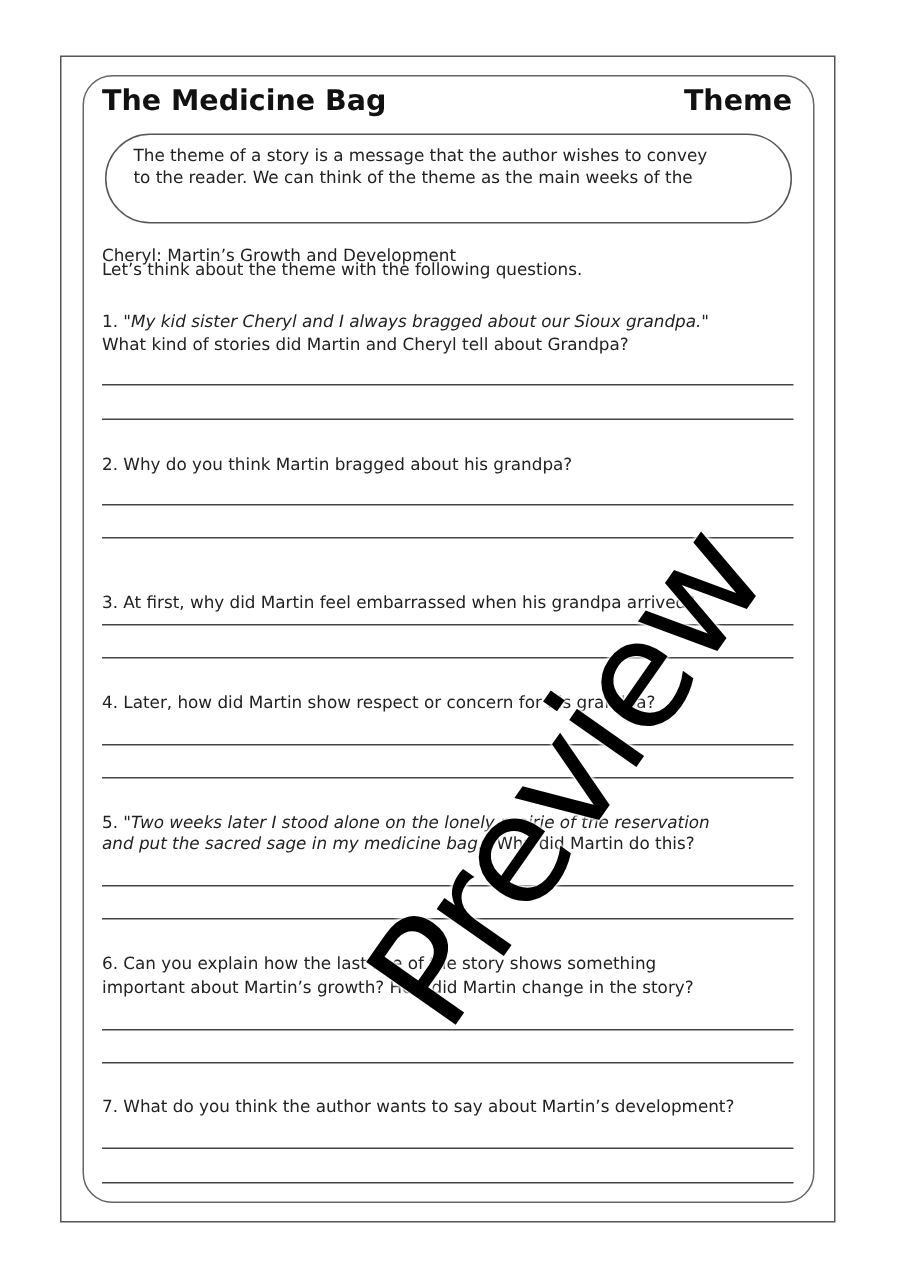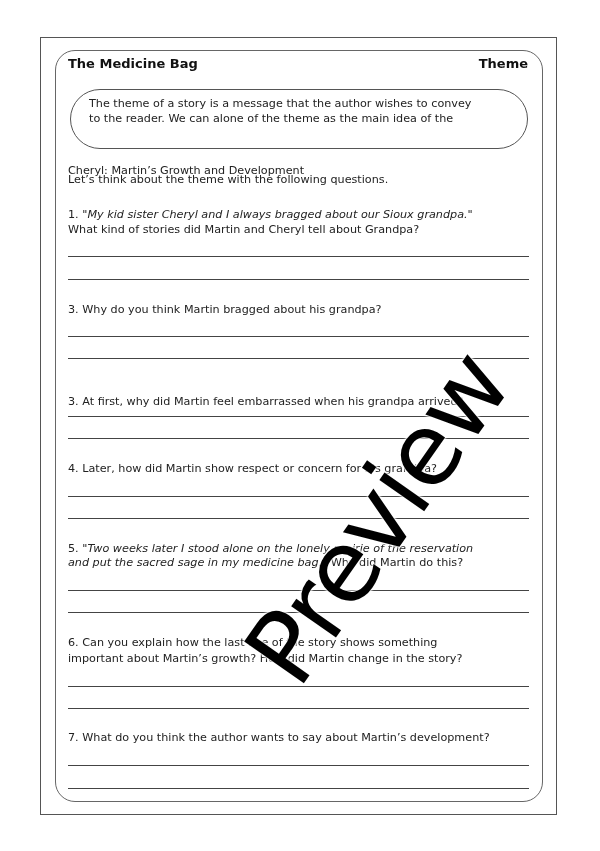--- a/index.html
+++ b/index.html
@@ -9,21 +9,21 @@
   }
   .outer-frame {
     position:absolute; left:40px; top:37px; width:517px; height:778px;
     border:1px solid #555; box-sizing:border-box;
   }
   .inner-box {
     position:absolute; left:55px; top:50px; width:488px; height:752px;
     border:1.3px solid #666; border-radius:20px; box-sizing:border-box;
   }
   .title {
-    position:absolute; top:56px; font-size:13px; font-weight:bold; color:#111;
+    position:absolute; top:56px; font-size:19px; font-weight:bold; color:#111;
   }
   .title-left { left:68px; }
   .title-right { right:72px; }
   .definition-box {
     position:absolute; left:70px; top:89px; width:458px; height:60px;
     border:1.2px solid #555; border-radius:30px / 30px; box-sizing:border-box;
     padding:6px 0 0 18px; font-size:11.2px; line-height:15px; color:#222;
   }
   .definition-box .dline { display:block; white-space:nowrap; }
   .text-line {
@@ -45,34 +45,34 @@
 <body>
 
 <div class="outer-frame"></div>
 <div class="inner-box"></div>
 
 <div class="title title-left">The Medicine Bag</div>
 <div class="title title-right">Theme</div>
 
 <div class="definition-box">
   <span class="dline">The theme of a story is a message that the author wishes to convey</span>
-  <span class="dline">to the reader. We can alone of the theme as the main idea of the</span>
+  <span class="dline">to the reader. We can think of the theme as the main weeks of the</span>
 </div>
 
 <div class="text-line" style="top:163px;">Cheryl: Martin’s Growth and Development</div>
 <div class="text-line" style="top:172px;">Let’s think about the theme with the following questions.</div>
 
 <div class="text-line" style="top:207px;">
   <span>1. </span><i>"My kid sister Cheryl and I always bragged about our Sioux grandpa."</i>
 </div>
 <div class="text-line" style="top:222px;">What kind of stories did Martin and Cheryl tell about Grandpa?</div>
 <div class="answer-line" style="top:256px;"></div>
 <div class="answer-line" style="top:279px;"></div>
 
-<div class="text-line" style="top:302px;">3. Why do you think Martin bragged about his grandpa?</div>
+<div class="text-line" style="top:302px;">2. Why do you think Martin bragged about his grandpa?</div>
 <div class="answer-line" style="top:336px;"></div>
 <div class="answer-line" style="top:358px;"></div>
 
 <div class="text-line" style="top:394px;">3. At first, why did Martin feel embarrassed when his grandpa arrived?</div>
 <div class="answer-line" style="top:416px;"></div>
 <div class="answer-line" style="top:438px;"></div>
 
 <div class="text-line" style="top:461px;">4. Later, how did Martin show respect or concern for his grandpa?</div>
 <div class="answer-line" style="top:496px;"></div>
 <div class="answer-line" style="top:518px;"></div>

